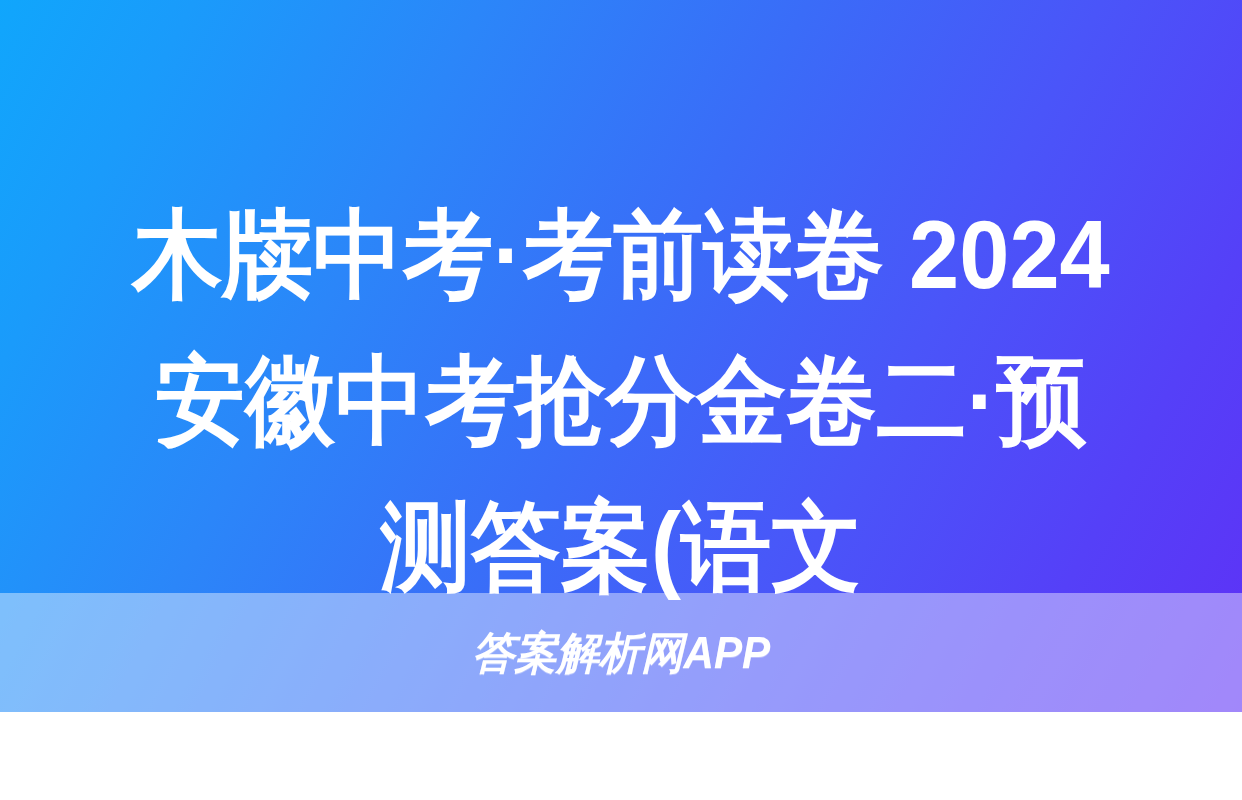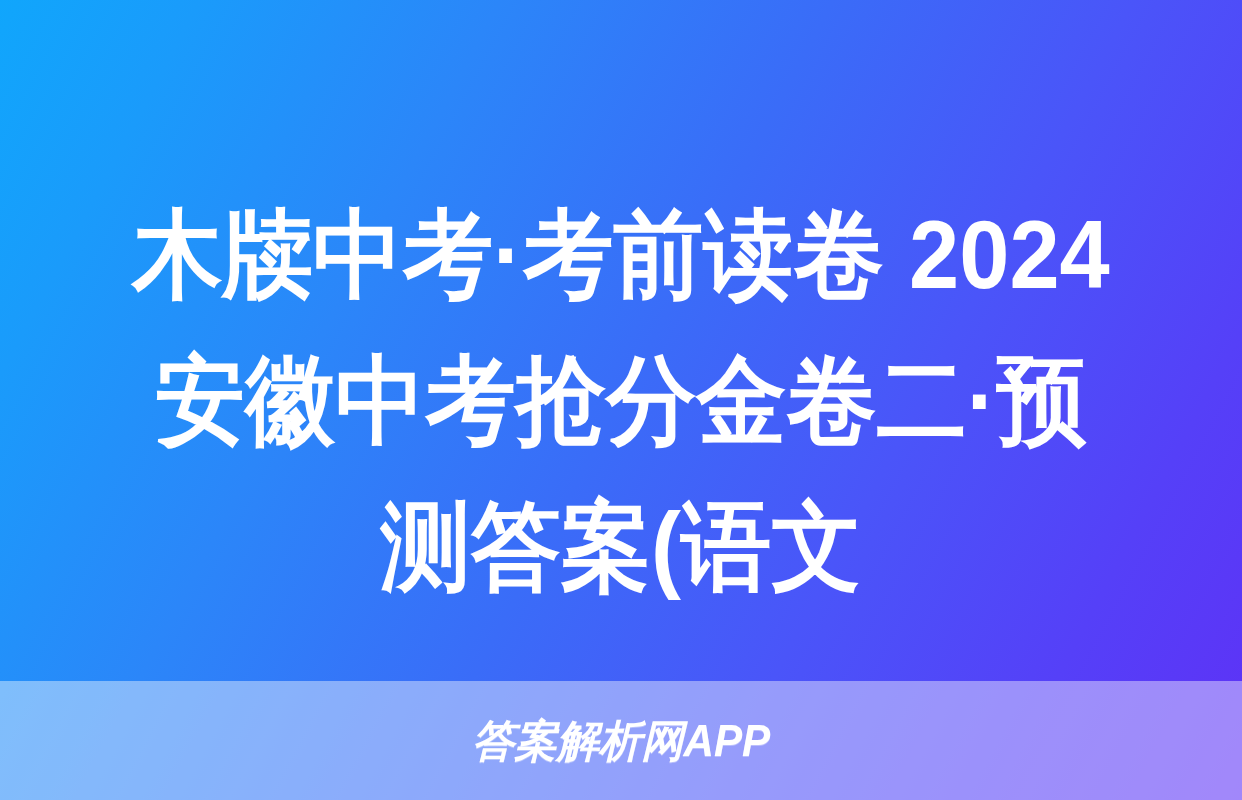--- a/index.html
+++ b/index.html
@@ -9,21 +9,21 @@
     background: #ffffff;
   }
 
   body {
     font-family: "Liberation Sans", "DejaVu Sans", sans-serif;
   }
 
   .card {
     position: relative;
     width: 1242px;
-    height: 800px;
+    height: 712px;
     overflow: hidden;
     
     background:
       linear-gradient(
         118deg,
         #10a6fc 0%,
         #1a9bfb 12%,
         #2b86f9 30%,
         #3a6cf8 50%,
         #4a55f9 68%,

